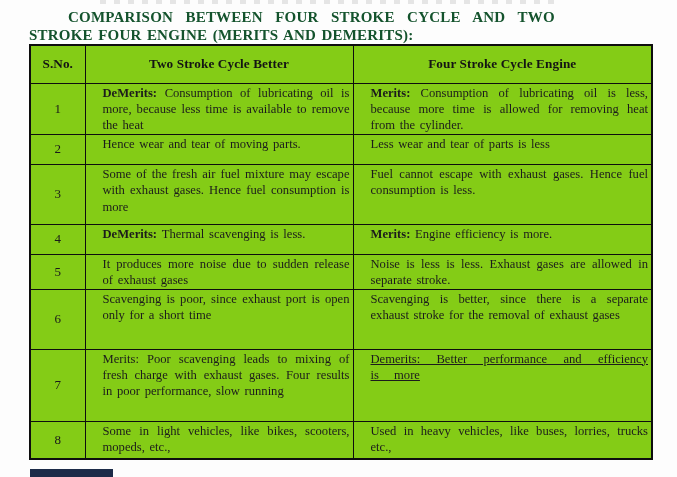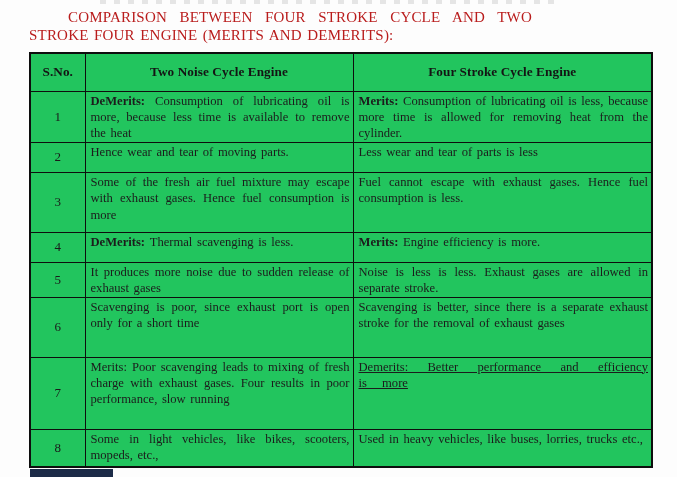--- a/index.html
+++ b/index.html
@@ -15,33 +15,33 @@
     background: #fdfdfd;
   }
   
   .top-artifact {
     position: absolute; left: 100px; top: 0; width: 460px; height: 4px;
     background: repeating-linear-gradient(90deg,
       rgba(120,120,120,0.18) 0 6px, rgba(255,255,255,0) 6px 14px);
   }
   .title-block {
     position: absolute; left: 29px; top: 9px; width: 594px;
-    font-weight: normal; color: #b91c1c;
+    font-weight: bold; color: #14532d;
     font-size: 15px; line-height: 17.5px;
     letter-spacing: 0.2px;
   }
   .title-line1 { padding-left: 39px; word-spacing: 8.5px; white-space: nowrap; }
   .title-line2 { word-spacing: 1.5px; white-space: nowrap; }
 
   table.cmp {
-    position: absolute; left: 29px; top: 52px;
+    position: absolute; left: 29px; top: 44px;
     width: 622px;
     border-collapse: collapse;
     table-layout: fixed;
-    background: #22c55e;
+    background: #84cc16;
   }
   table.cmp, table.cmp td, table.cmp th {
     border: 1.6px solid #0e0e0e;
   }
   table.cmp { border-width: 2px; }
   col.c-sno { width: 55px; }
   col.c-two { width: 268px; }
   col.c-four { width: 299px; }
 
   th {
@@ -61,21 +61,21 @@
 
   td.sno {
     text-align: center; vertical-align: middle;
     font-size: 13px; color: #1a1a1a;
   }
   td.cell {
     vertical-align: top;
     text-align: justify;
     font-size: 12.6px; line-height: 16.4px;
     color: #1c1c1c;
-    padding: 1px 3px 0 5px;
+    padding: 1px 3px 0 17px;
     word-spacing: 1.5px;
   }
   td.cell .pfx { font-weight: bold; }
   td.cell .pfx:not(:empty)::after { content: " "; }
   td.ws-wide { word-spacing: 12px; text-decoration: underline; }
 
   
   .bottom-bar {
     position: absolute; left: 30px; top: 469px;
     width: 83px; height: 8px;
@@ -95,21 +95,21 @@
 
   <table class="cmp">
     <colgroup>
       <col class="c-sno">
         <col class="c-two">
         <col class="c-four">
     </colgroup>
     <thead>
       <tr class="hdr">
         <th>S.No.</th>
-        <th>Two Noise Cycle Engine</th>
+        <th>Two Stroke Cycle Better</th>
         <th>Four Stroke Cycle Engine</th>
       </tr>
     </thead>
     <tbody>
       <tr class="r1">
         <td class="sno">1</td>
         <td class="cell"><span class="pfx">DeMerits:</span><span>Consumption of lubricating oil is more, because less time is available to remove the heat</span></td>
         <td class="cell"><span class="pfx">Merits:</span><span>Consumption of lubricating oil is less, because more time is allowed for removing heat from the cylinder.</span></td>
       </tr>
       <tr class="r2">

